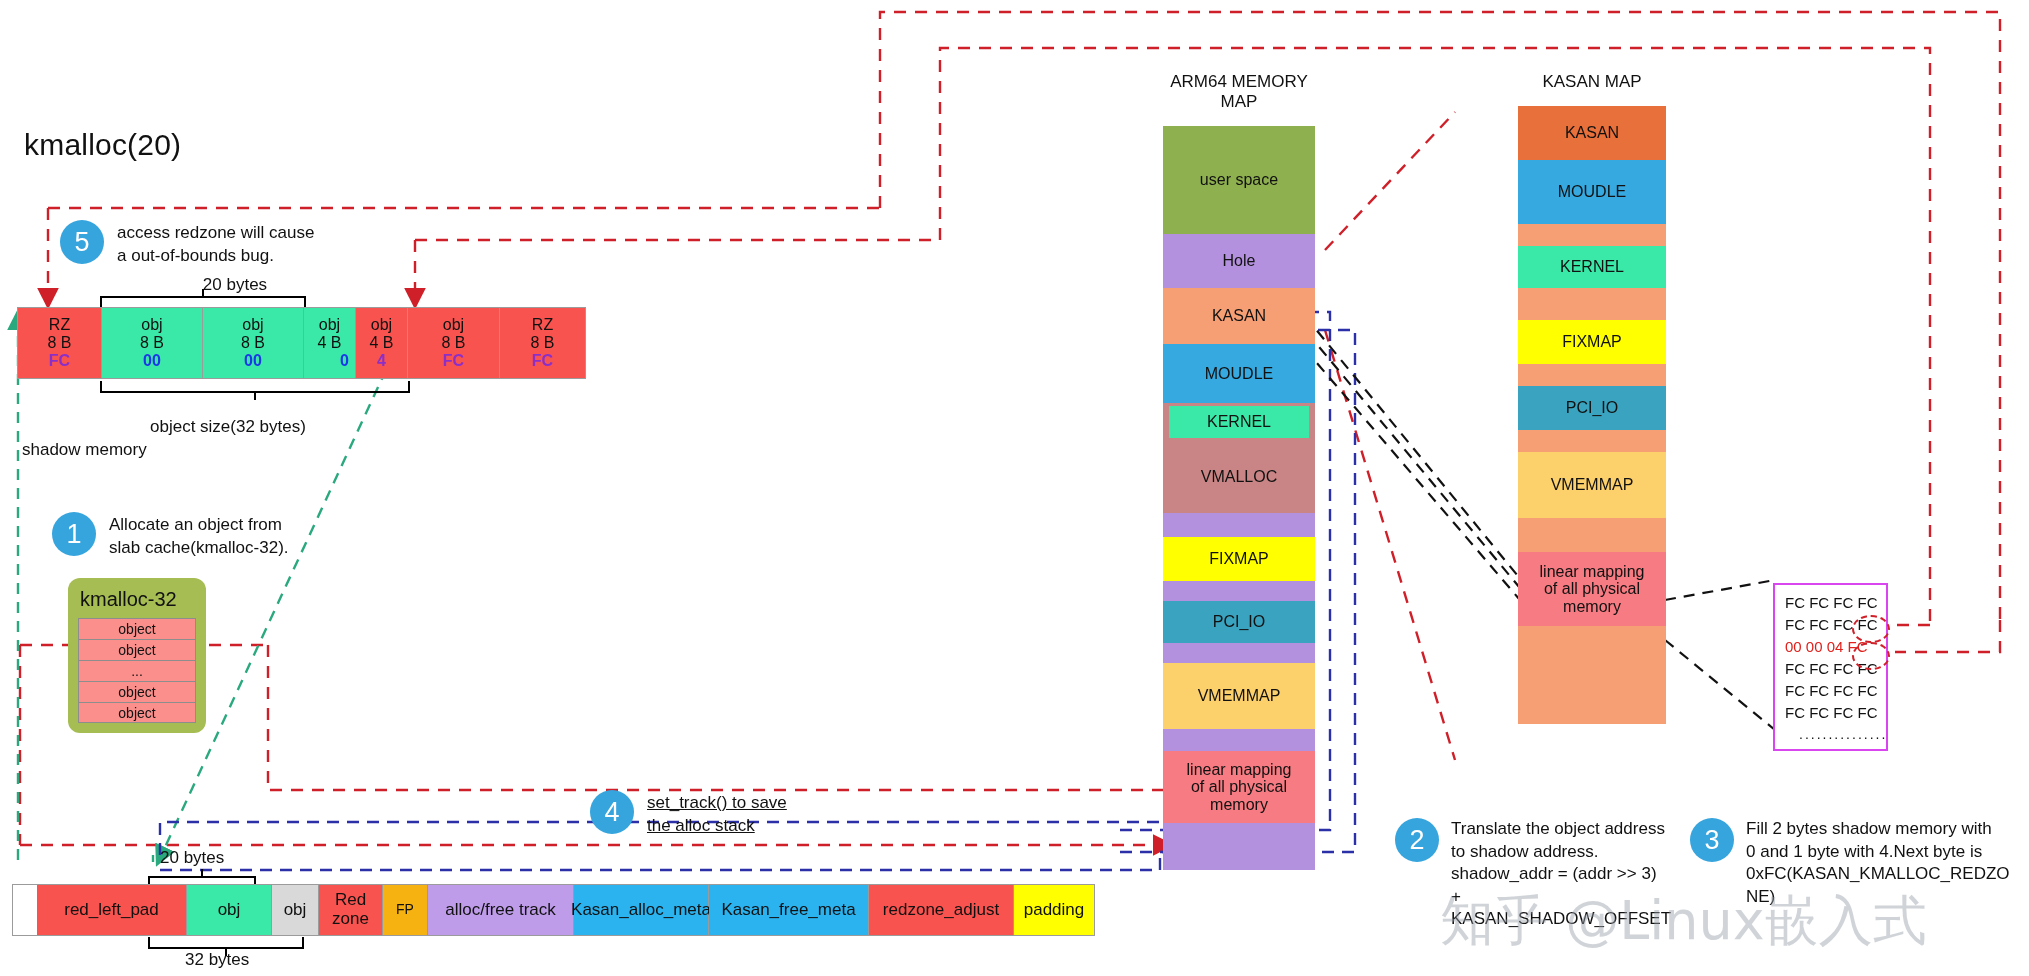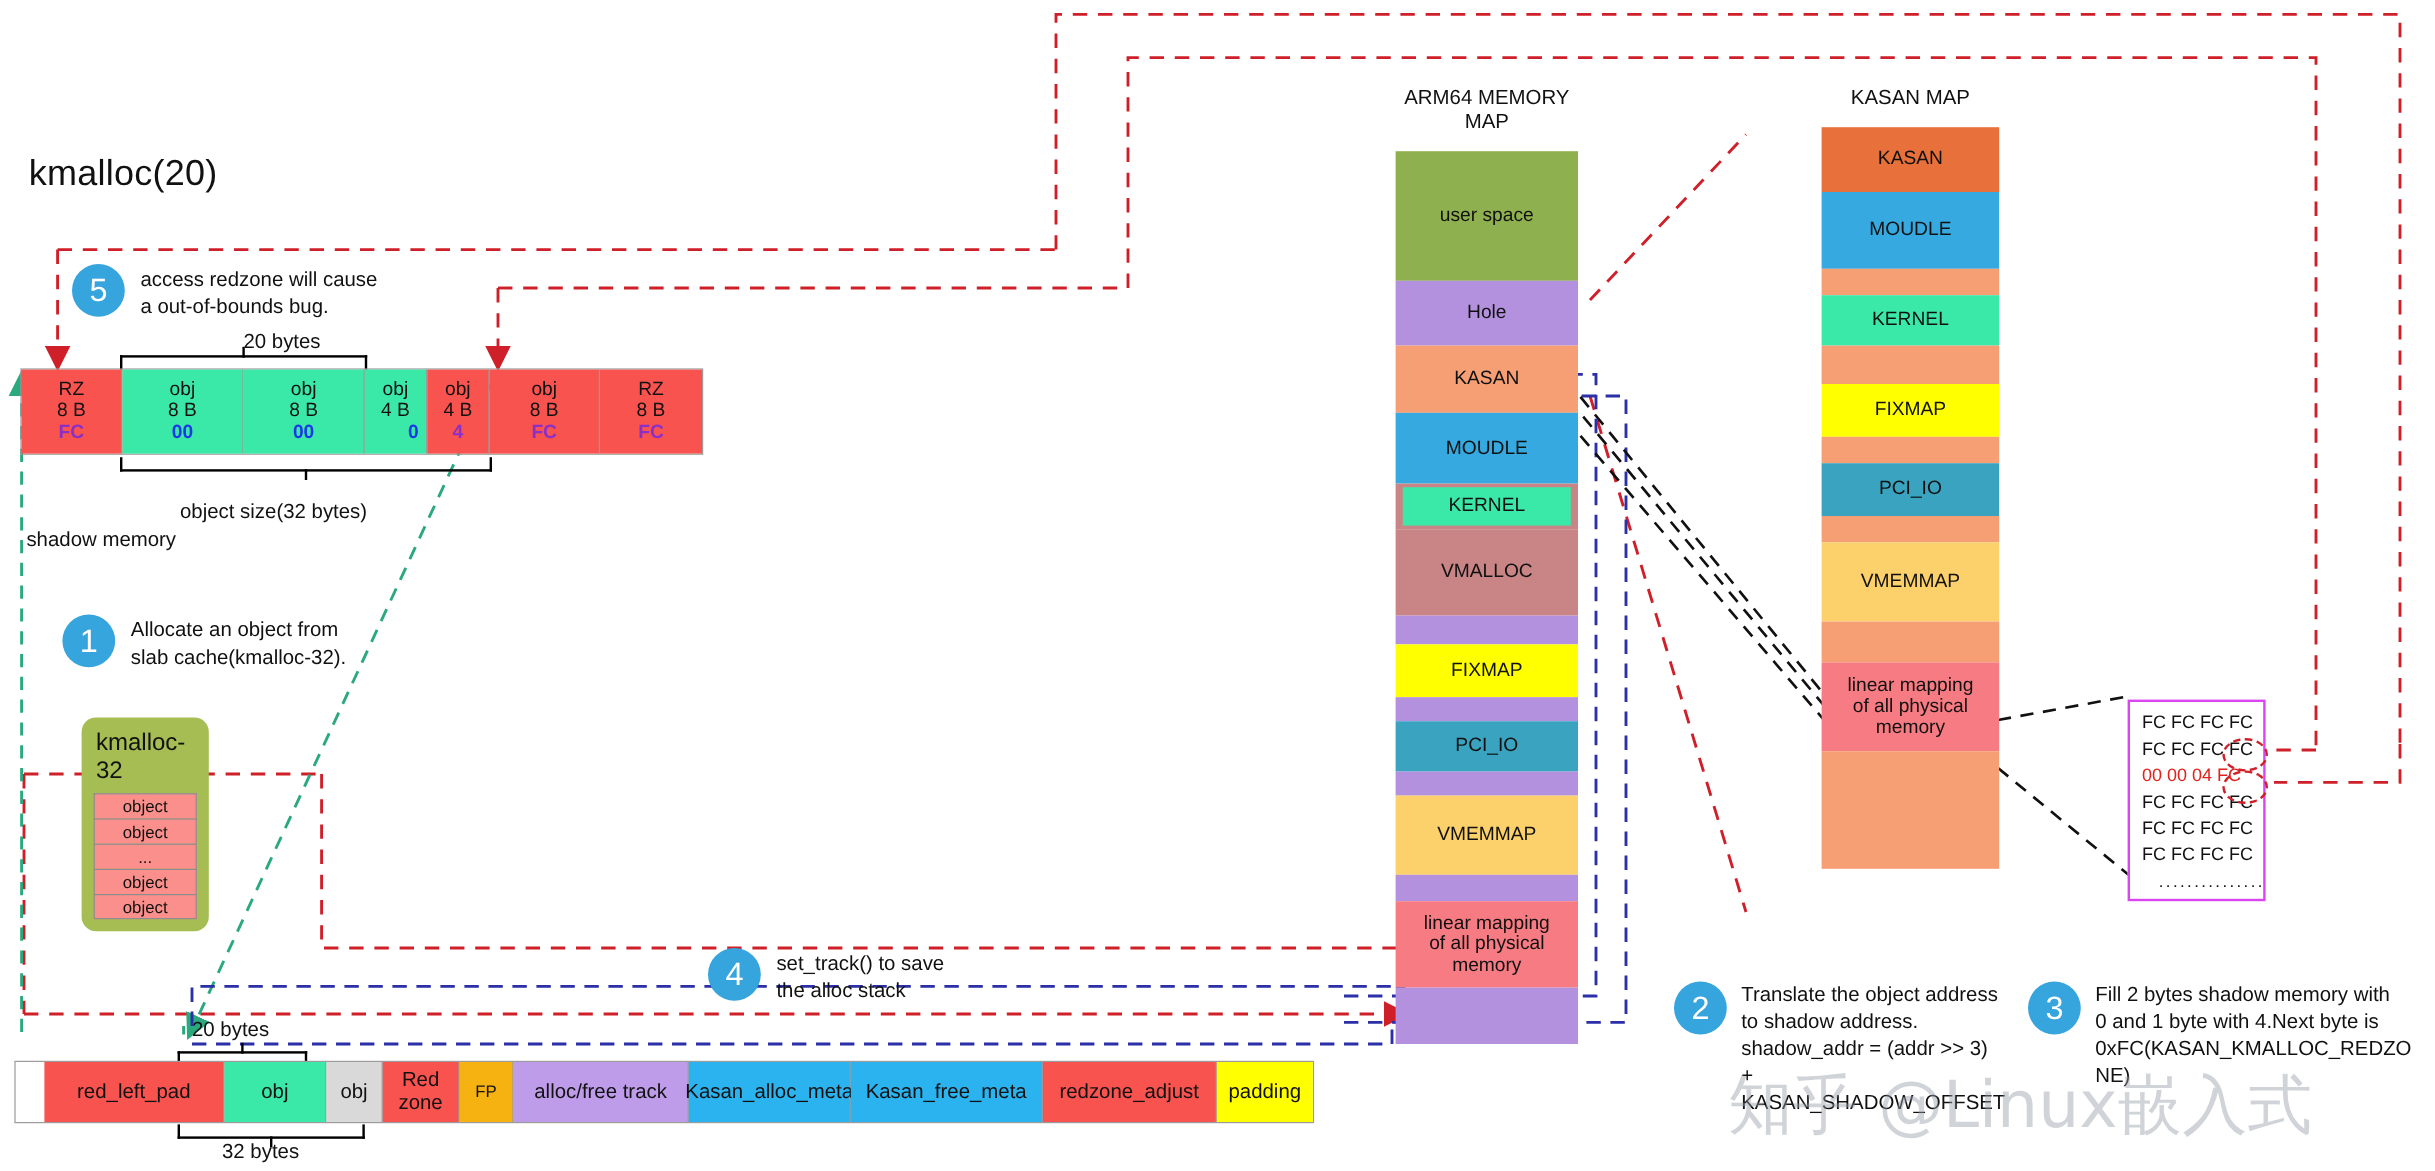--- a/index.html
+++ b/index.html
@@ -43,21 +43,21 @@
   .brace.down{border:2px solid #000;border-top:none;}
   .brace:after{
     content:"";position:absolute;left:50%;top:-9px;width:2px;height:9px;background:#000;
     transform:translateX(-50%);
   }
   .brace.down:after{top:auto;bottom:-9px;}
 
   
   .slab{
     background:#a5bd52;border-radius:12px;padding:8px 10px 10px 10px;
-    width:106px;box-sizing:border-box;margin-top:20px;
+    width:138px;box-sizing:border-box;
   }
   .slab-title{font-size:20px;color:#111;margin:2px 0 7px 2px;}
   .slab-obj{
     background:#fa8f8c;border:1px solid #8d8d8d;box-sizing:border-box;
     height:21px;font-size:14px;color:#111;display:flex;align-items:center;justify-content:center;
     border-bottom:none;
   }
   .slab-obj:last-child{border-bottom:1px solid #8d8d8d;}
 
   
@@ -226,21 +226,21 @@
       <div class="slab-obj">object</div>
       <div class="slab-obj">object</div>
       <div class="slab-obj">...</div>
       <div class="slab-obj">object</div>
       <div class="slab-obj">object</div>
     </div>
 </div>
 
 <div class="abs" style="left:590px;top:790px;display:flex;gap:13px;align-items:flex-start;">
   <div class="step">4</div>
-  <div class="note" style="padding-top:2px;">
+  <div class="note" style="padding-top:2px;text-decoration:underline;">
     <div>set_track() to save</div>
     <div>the alloc stack</div>
   </div>
 </div>
 
 <div class="abs mapcol" style="left:1163px;top:72px;width:152px;">
   <div class="colhead" style="margin-bottom:14px;">ARM64 MEMORY MAP</div>
   <div id="arm64-bands">
       <div class="band" style="background: rgb(143, 176, 78); height: 108px;">user space</div>
       <div class="band" style="background: rgb(180, 145, 222); height: 54px;">Hole</div>

